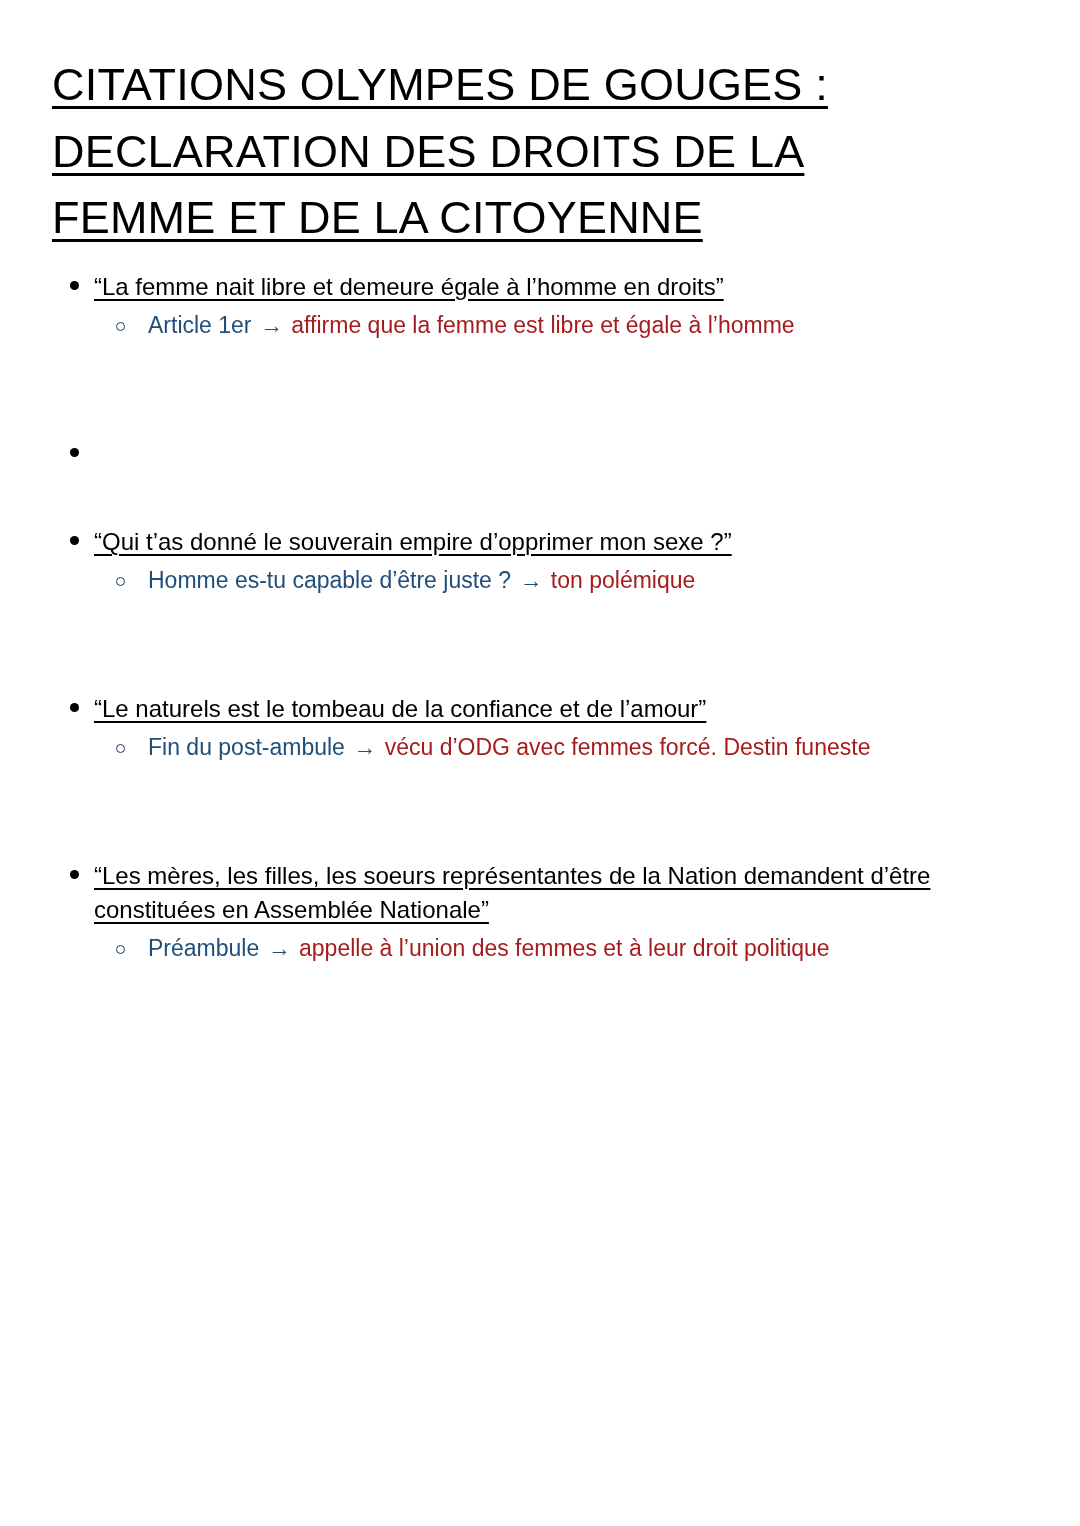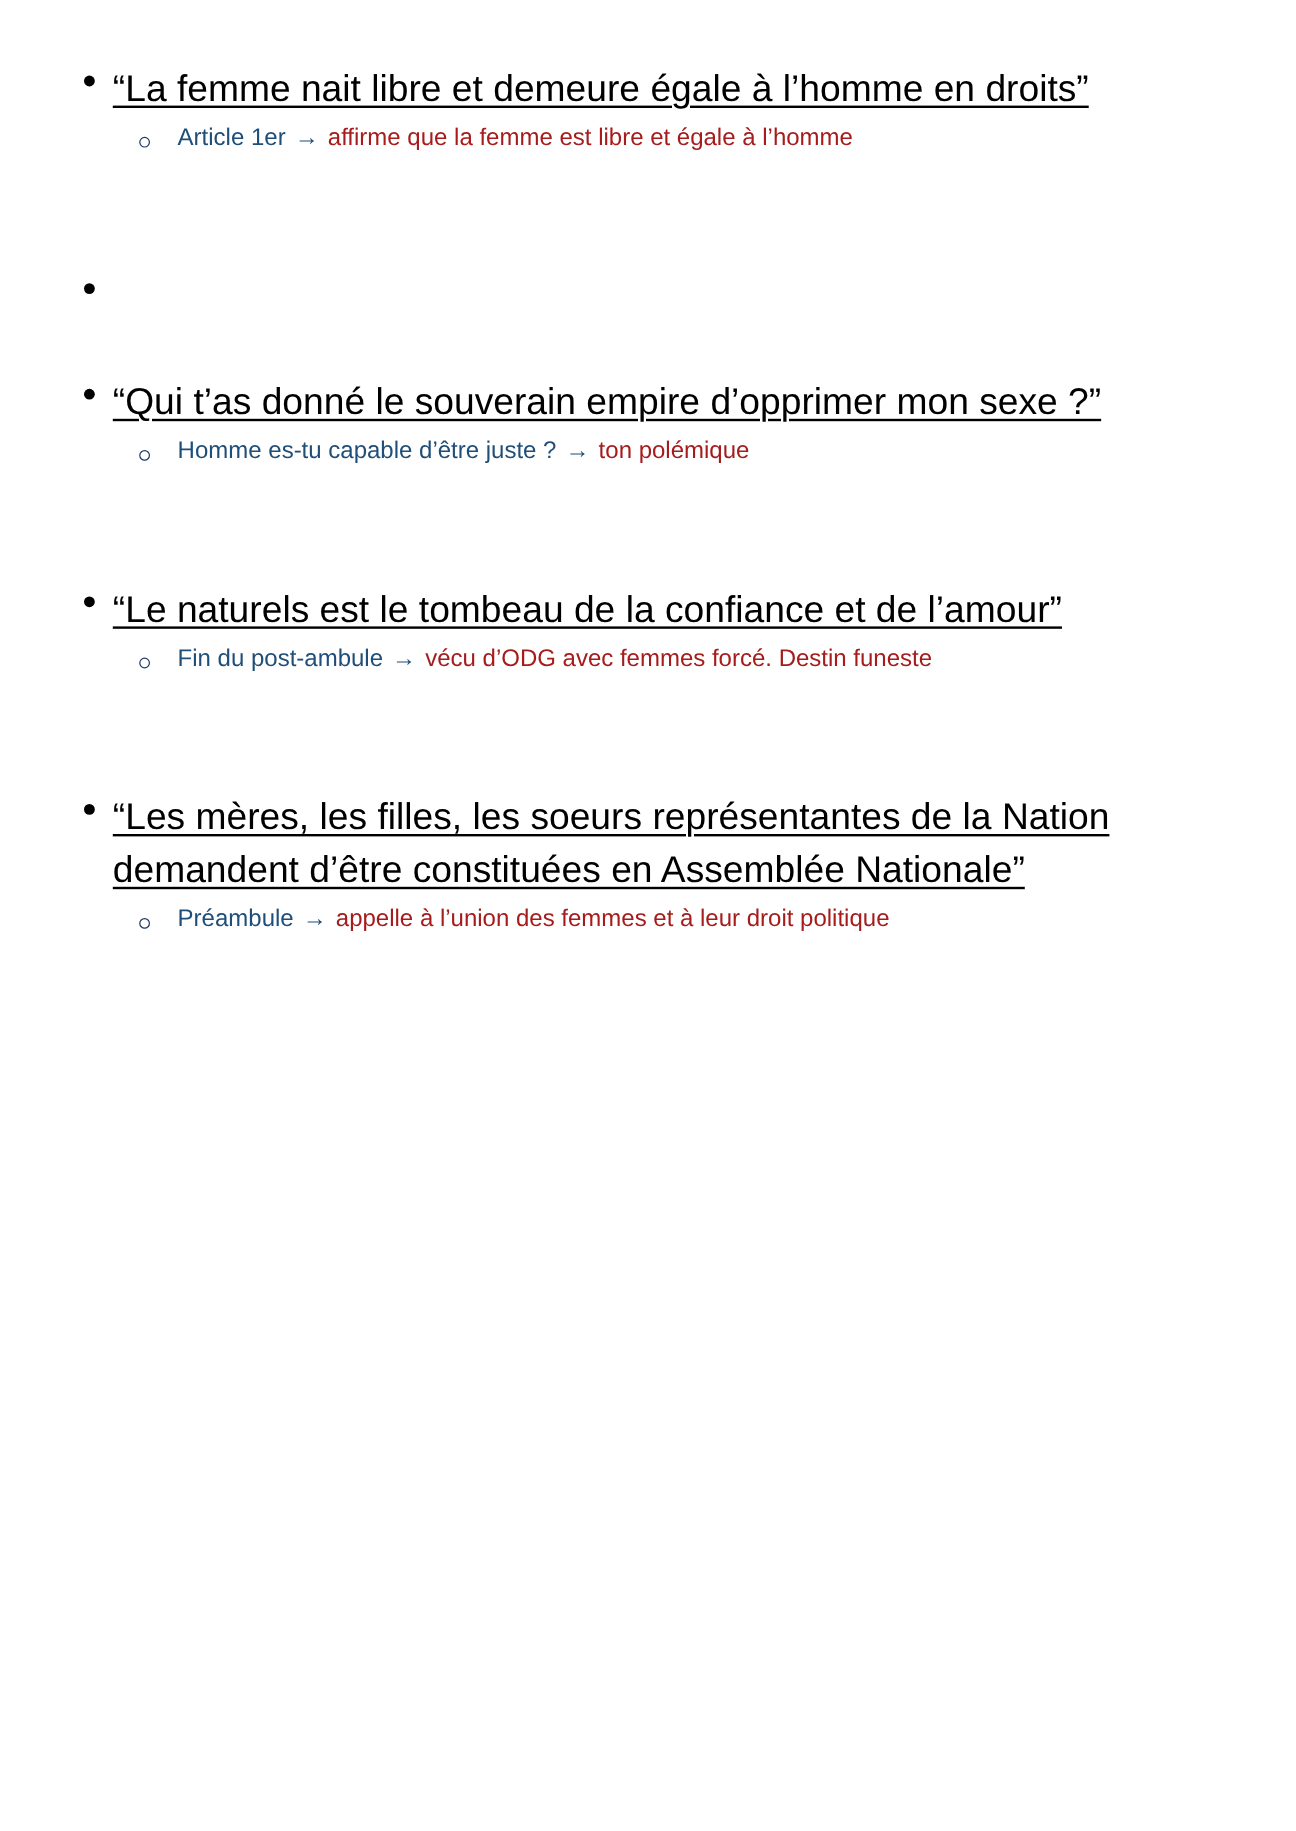--- a/index.html
+++ b/index.html
@@ -54,36 +54,36 @@
   li.quote-block .bullet {
     position: absolute;
     left: 18px;
     top: 11px;
     width: 9px;
     height: 9px;
     background: #000;
     border-radius: 50%;
   }
   .quote-text {
-    font-size: 31px;
+    font-size: 24px;
     line-height: 1.42;
     color: #000;
   }
   .quote-text .u {
     text-decoration: underline;
     text-decoration-thickness: 1.6px;
     text-underline-offset: 4px;
   }
 
   
   .sub-item {
     position: relative;
     padding-left: 54px;
     margin-top: 6px;
-    font-size: 20px;
+    font-size: 23px;
     line-height: 1.35;
   }
   .sub-item .circle {
     position: absolute;
     left: 22px;
     top: 12px;
     width: 9px;
     height: 9px;
     border: 1.6px solid #1f3864;
     border-radius: 50%;
@@ -101,20 +101,25 @@
   }
   .gap-lg { height: 96px; }
   .gap-md { height: 88px; }
   .gap-sm { height: 74px; }
 </style>
 </head>
 <body>
 
 <div class="page">
 
+  <h1 class="doc-title">
+    <span class="tl-wrap"><span class="tline">CITATIONS OLYMPES DE GOUGES :</span></span>
+    <span class="tl-wrap"><span class="tline">DECLARATION DES DROITS DE LA </span></span>
+    <span class="tl-wrap"><span class="tline">FEMME ET DE LA CITOYENNE</span></span>
+  </h1>
 
   <ul class="quote-list">
 
     <li class="quote-block">
       <span class="bullet"></span>
       <div class="quote-text">
         <span class="u">“La femme nait libre et demeure égale à l’homme en droits”</span>
       </div>
       <div class="sub-item">
         <span class="circle"></span>

